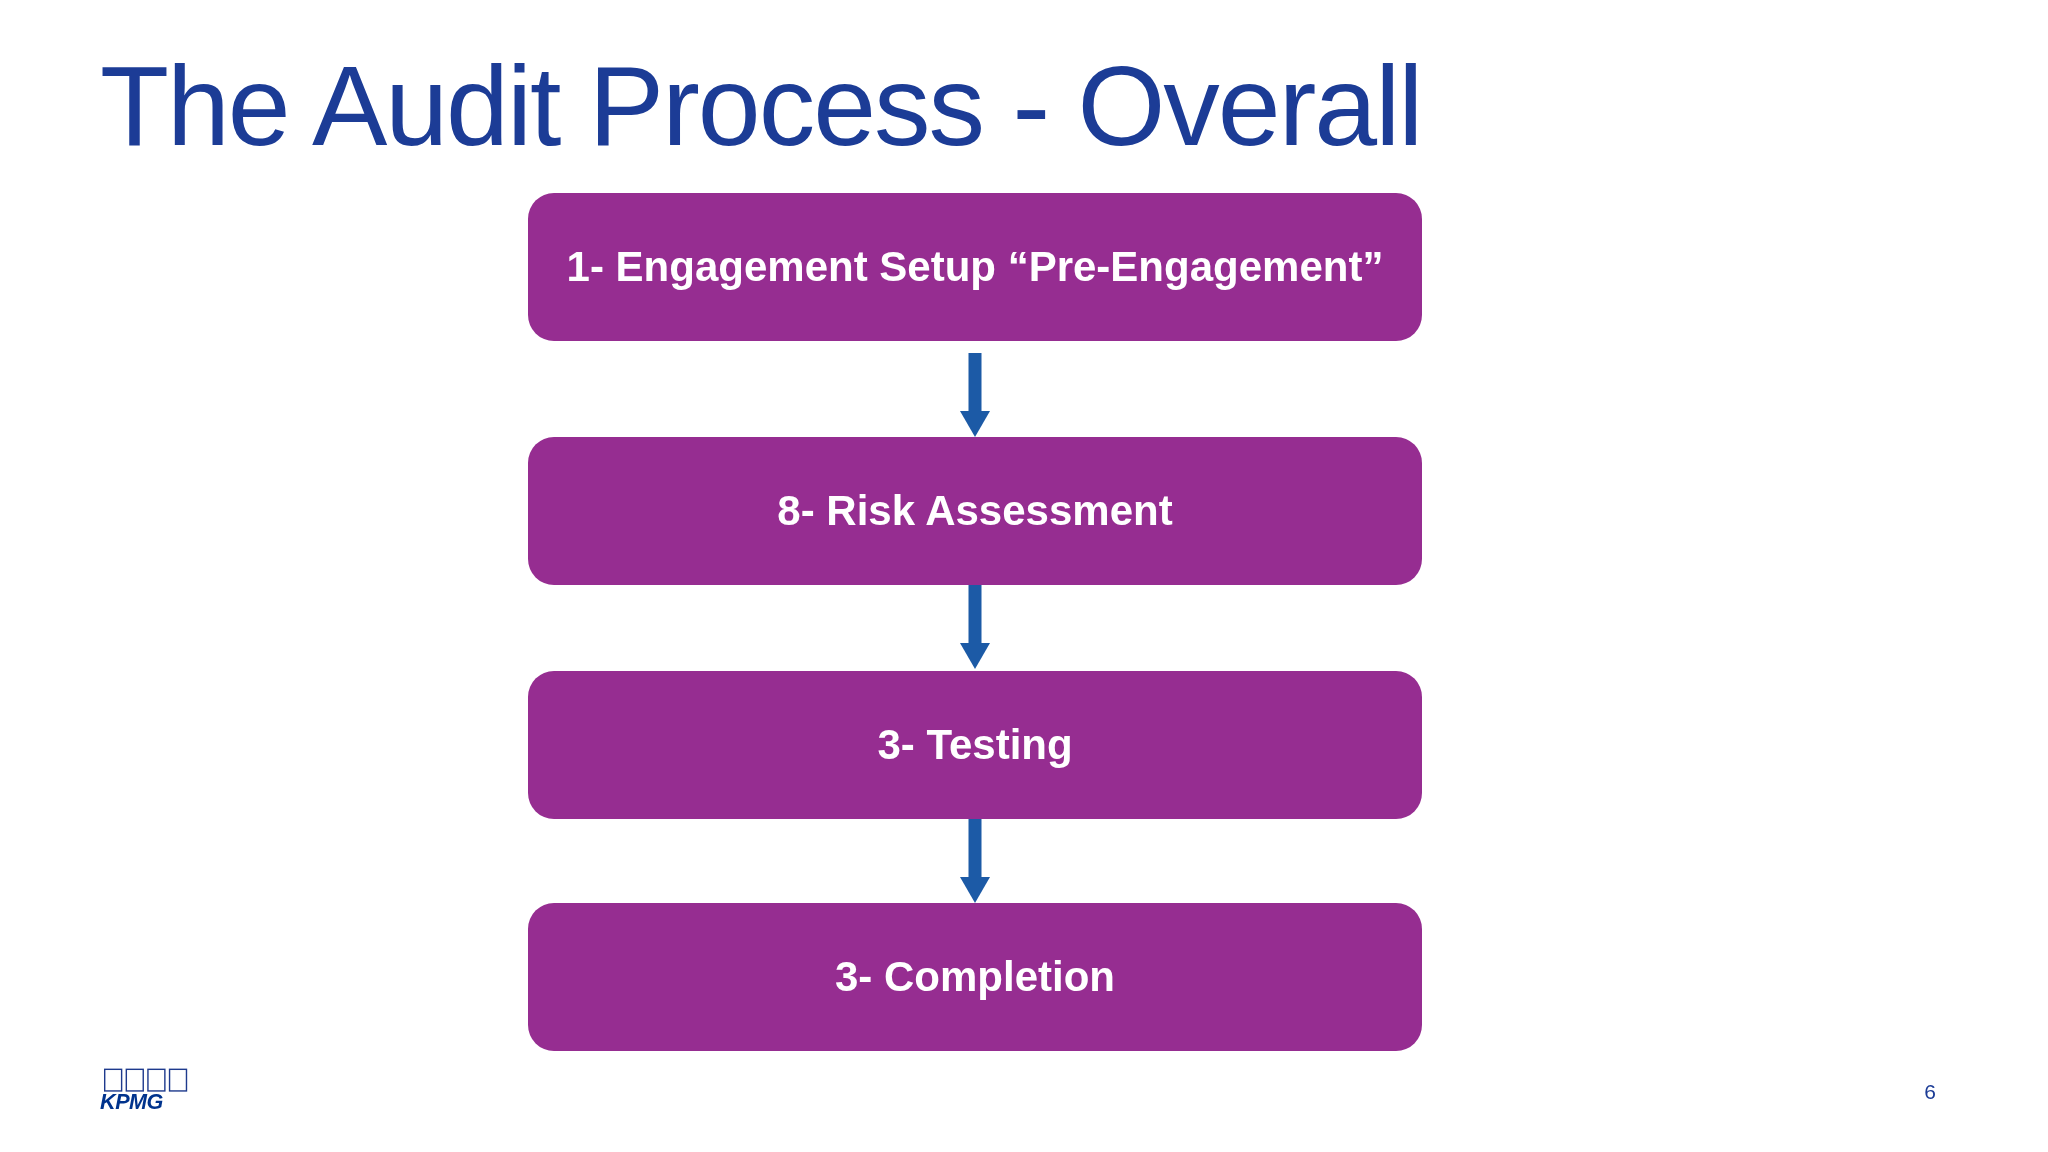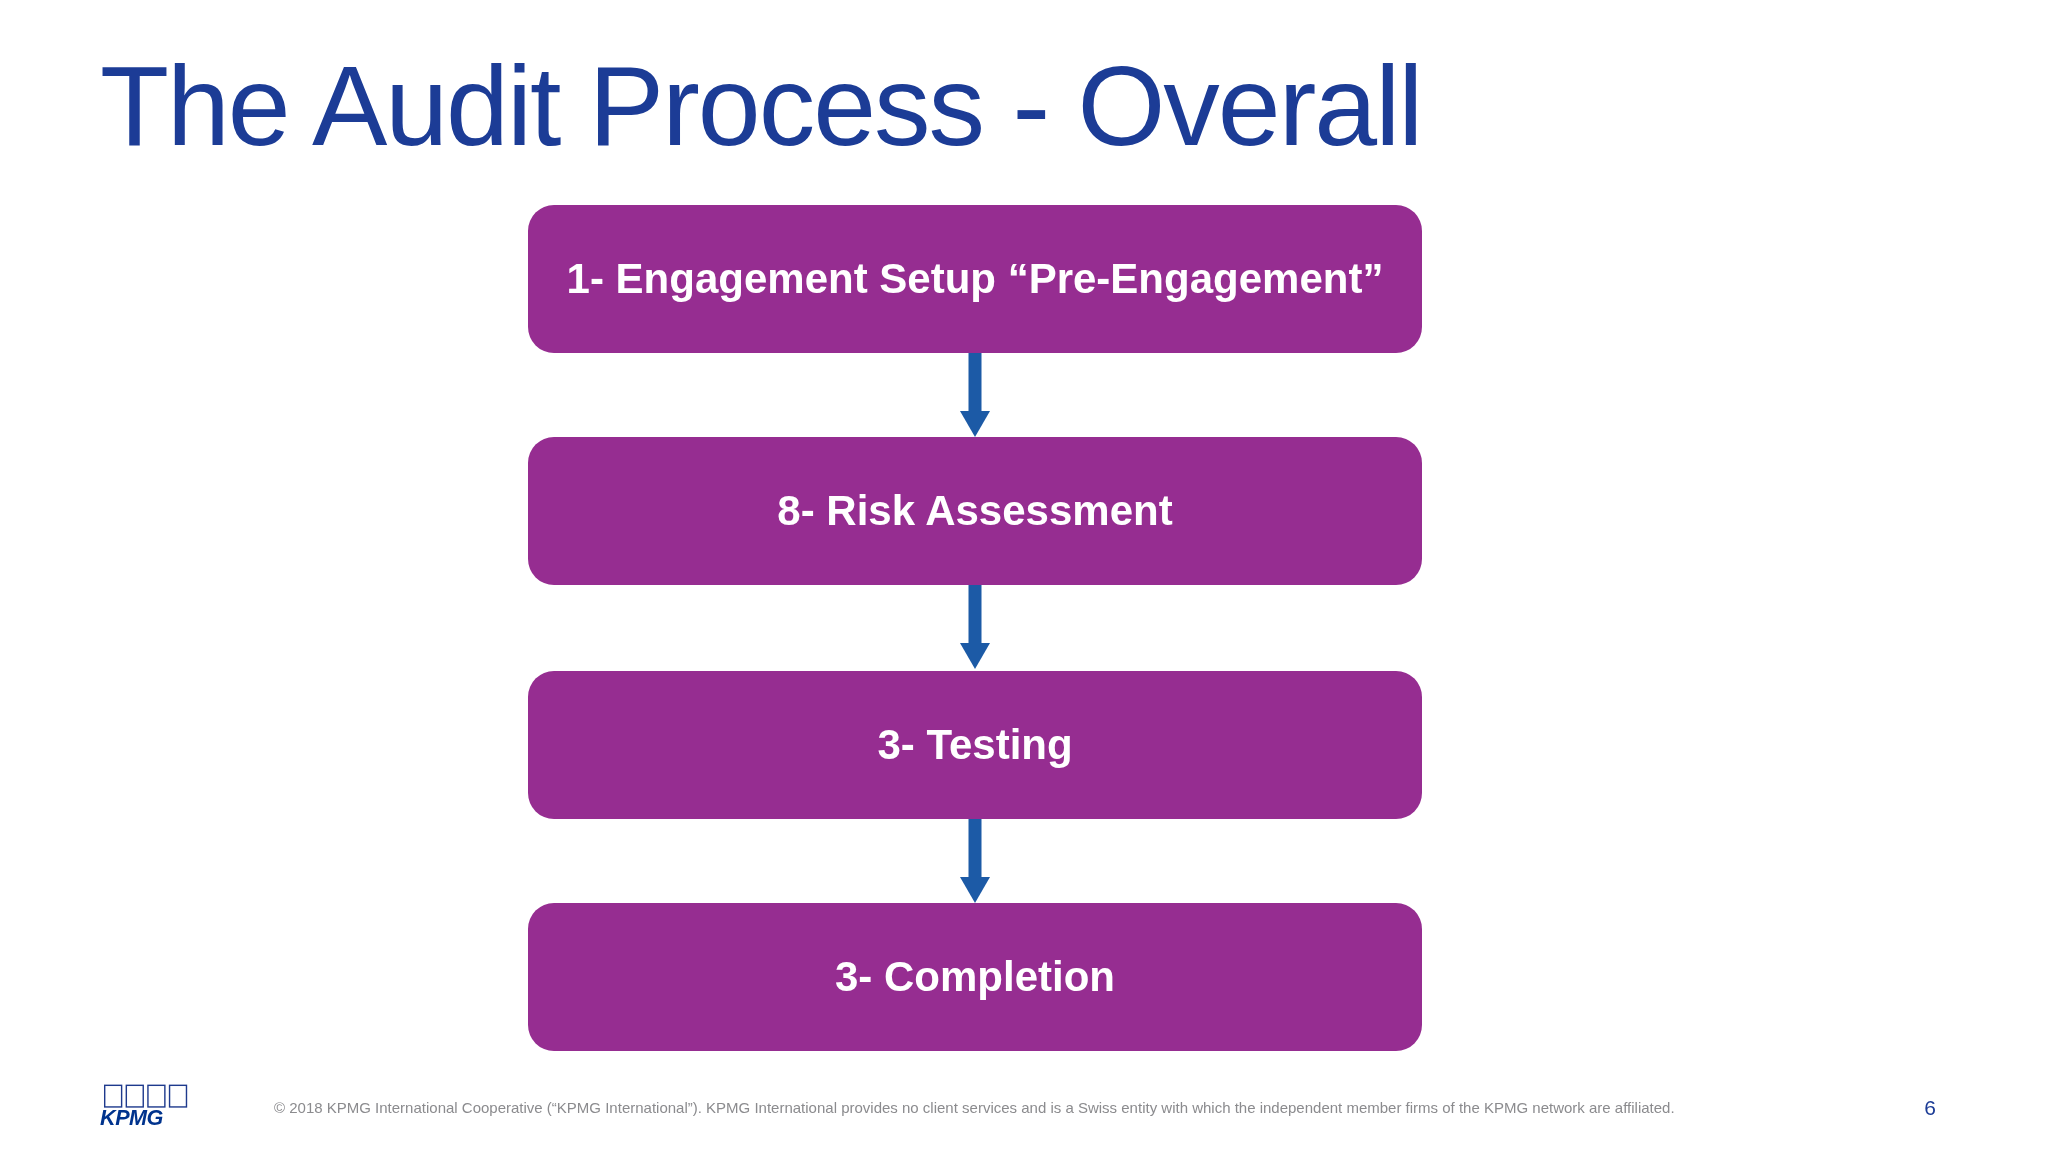--- a/index.html
+++ b/index.html
@@ -42,21 +42,21 @@
     align-items: center;
     justify-content: center;
   }
   .flow-box .label {
     color: var(--box-text, #ffffff);
     font-size: 42px;
     font-weight: 700;
     text-align: center;
     padding: 0 30px;
   }
-  .box-1 { top: 205px; }
+  .box-1 { top: 193px; }
   .box-2 { top: 437px; }
   .box-3 { top: 671px; }
   .box-4 { top: 903px; }
   .down-arrow {
     position: absolute;
     left: 960px;
     width: 30px;
     height: 84px;
   }
   .arrow-1 { top: 353px; }
@@ -78,21 +78,21 @@
     width: 0;
     height: 0;
     border-left: 15px solid transparent;
     border-right: 15px solid transparent;
     border-top: 26px solid var(--arrow-blue, #1c5aa6);
   }
   .footer {
     position: absolute;
     left: 0;
     right: 0;
-    bottom: 0;
+    bottom: 16px;
     height: 78px;
   }
   .kpmg-logo {
     position: absolute;
     left: 100px;
     bottom: 22px;
     width: 94px;
     height: 48px;
   }
   .footer-copyright {
@@ -158,19 +158,18 @@
     <svg class="kpmg-logo" viewBox="0 0 200 100" xmlns="http://www.w3.org/2000/svg">
       <g>
         <rect x="10" y="6" width="36" height="46" fill="#ffffff" stroke="#1e3a8d" stroke-width="3"></rect>
         <rect x="56" y="6" width="36" height="46" fill="#ffffff" stroke="#1e3a8d" stroke-width="3"></rect>
         <rect x="102" y="6" width="36" height="46" fill="#ffffff" stroke="#1e3a8d" stroke-width="3"></rect>
         <rect x="148" y="6" width="36" height="46" fill="#ffffff" stroke="#1e3a8d" stroke-width="3"></rect>
       </g>
       <text x="0" y="90" font-family="Liberation Sans, sans-serif" font-size="46" font-weight="700" font-style="italic" fill="#00338d" letter-spacing="-1">KPMG</text>
     </svg>
 
-    <div class="footer-copyright">© 2018 KPMG International Cooperative (“KPMG International”). KPMG International provides no client services and is a Swiss entity with which the independent member firms of the KPMG network are affiliated.</div>
 
     <div class="page-number">6</div>
 
   </div>
 
 </div>
 
 </body></html>

